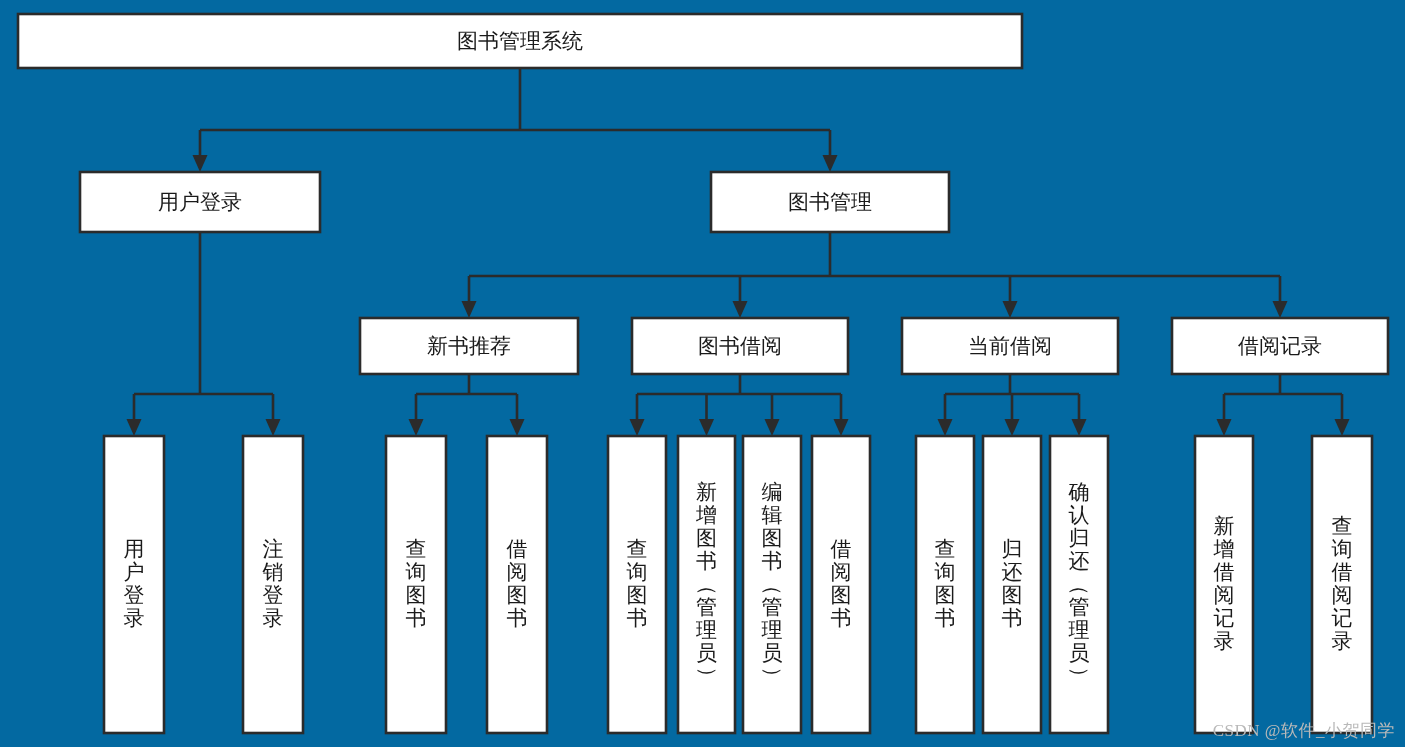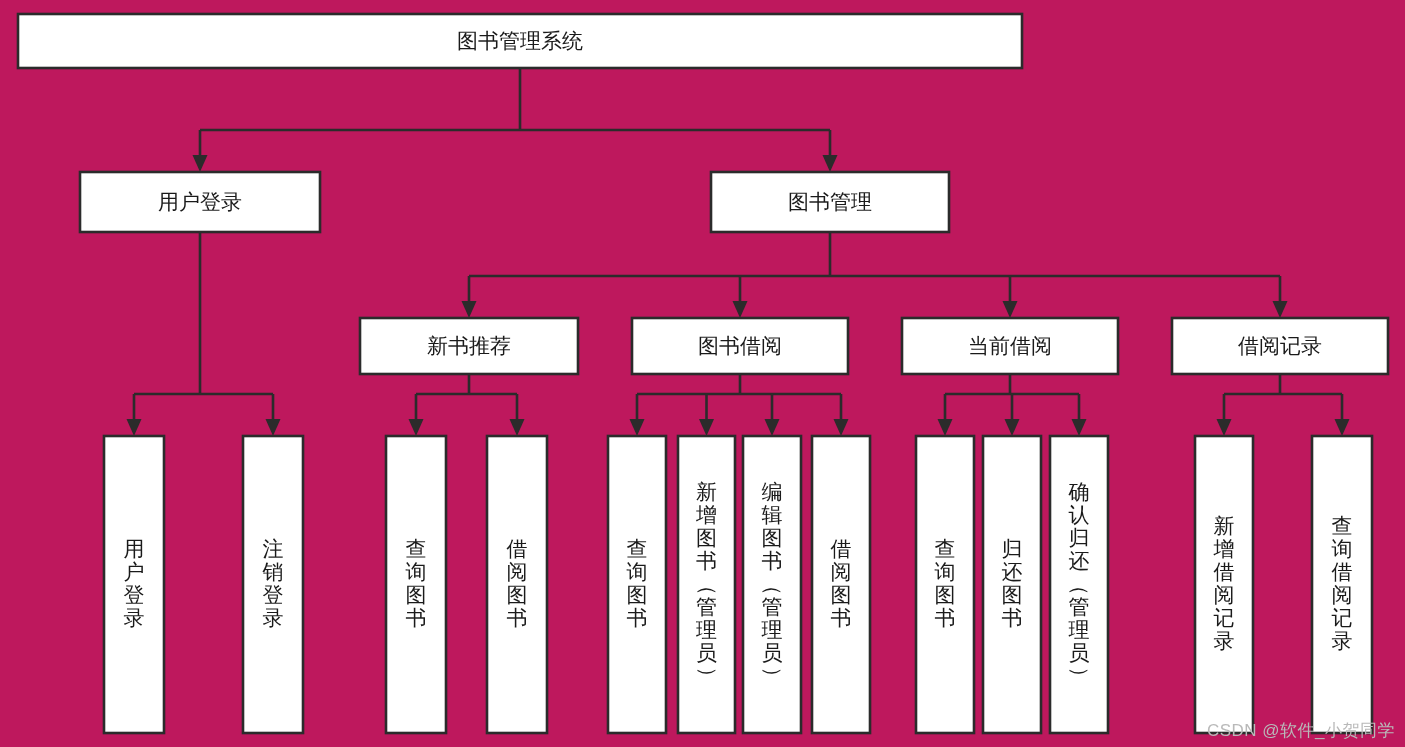--- a/index.html
+++ b/index.html
@@ -10,21 +10,21 @@
   body {
     width: 1405px;
     height: 747px;
     font-family: "DejaVu Sans", "Liberation Sans", sans-serif;
     overflow: hidden;
   }
   #diagram-root {
     position: relative;
     width: 1405px;
     height: 747px;
-    background: #be185d;
+    background: #0369a1;
   }
   svg#tree-svg {
     position: absolute;
     left: 0;
     top: 0;
     width: 1405px;
     height: 747px;
     display: block;
   }
   .node-rect {
@@ -52,21 +52,21 @@
   .node-label-v {
     font-family: "DejaVu Sans", "Liberation Sans", sans-serif;
     font-size: 21px;
     fill: #1a1a1a;
     text-anchor: middle;
   }
   .watermark {
     position: absolute;
     right: 10px;
     bottom: 5px;
-    font-family: Liberation Sans, sans-serif;
+    font-family: Liberation Serif, serif;
     font-size: 17px;
     color: #b9b9b9;
     letter-spacing: 0.5px;
     white-space: nowrap;
     user-select: none;
   }
 </style>
 </head>
 <body>
 

